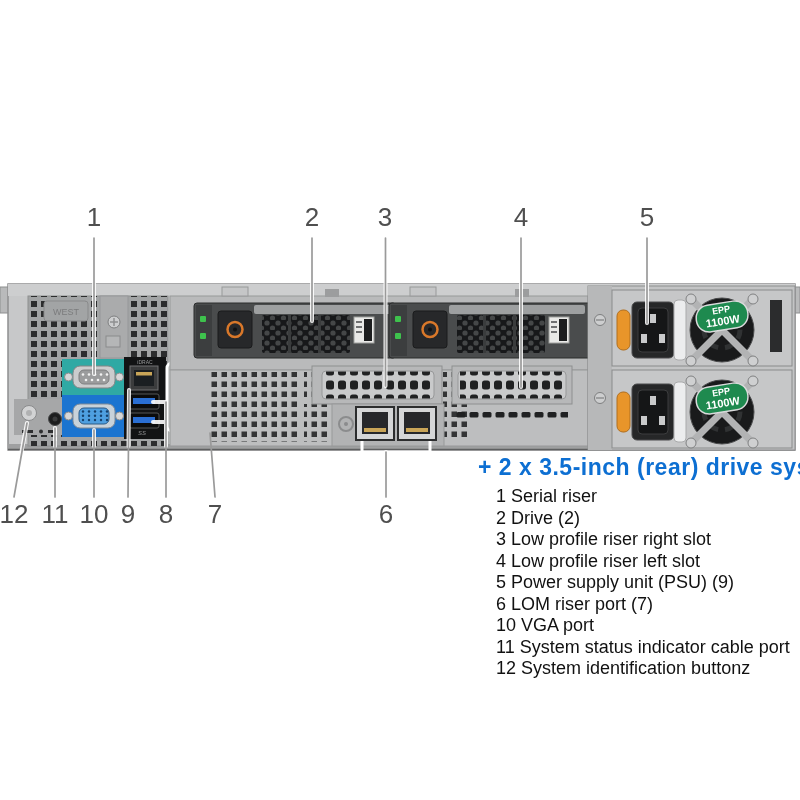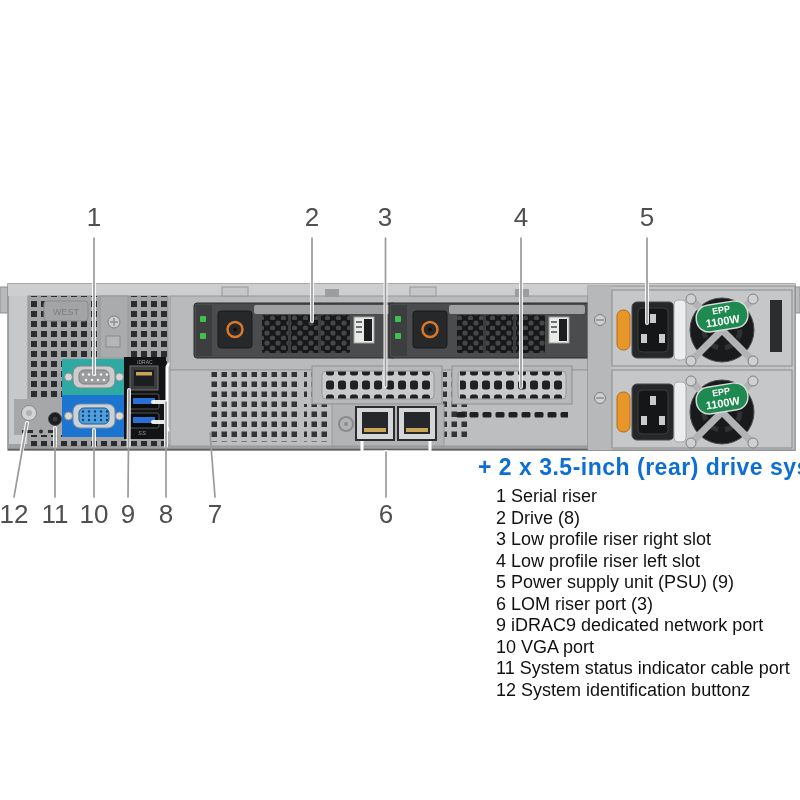--- a/index.html
+++ b/index.html
@@ -343,24 +343,23 @@
 <div class="callout-num" style="left:72px;top:499px;">10</div>
 <div class="callout-num" style="left:106px;top:499px;">9</div>
 <div class="callout-num" style="left:144px;top:499px;">8</div>
 <div class="callout-num" style="left:193px;top:499px;">7</div>
 <div class="callout-num" style="left:364px;top:499px;">6</div>
 
 <div id="figure-title" style="color: rgb(13, 111, 210);">+ 2 x 3.5-inch (rear) drive system</div>
 
 <div id="legend">
   <div class="legend-row"><span>1</span> <span>Serial riser</span></div>
-  <div class="legend-row"><span>2</span> <span>Drive (8)</span></div>
+  <div class="legend-row"><span>2</span> <span>Drive (2)</span></div>
   <div class="legend-row"><span>3</span> <span>Low profile riser right slot</span></div>
   <div class="legend-row"><span>4</span> <span>Low profile riser left slot</span></div>
   <div class="legend-row"><span>5</span> <span>Power supply unit (PSU) (9)</span></div>
-  <div class="legend-row"><span>6</span> <span>LOM riser port (3)</span></div>
-  <div class="legend-row"><span>9</span> <span>iDRAC9 dedicated network port</span></div>
+  <div class="legend-row"><span>6</span> <span>LOM riser port (7)</span></div>
   <div class="legend-row"><span>10</span> <span>VGA port</span></div>
   <div class="legend-row"><span>11</span> <span>System status indicator cable port</span></div>
   <div class="legend-row"><span>12</span> <span>System identification buttonz</span></div>
 </div>
 
 </div>
 
 </body></html>

